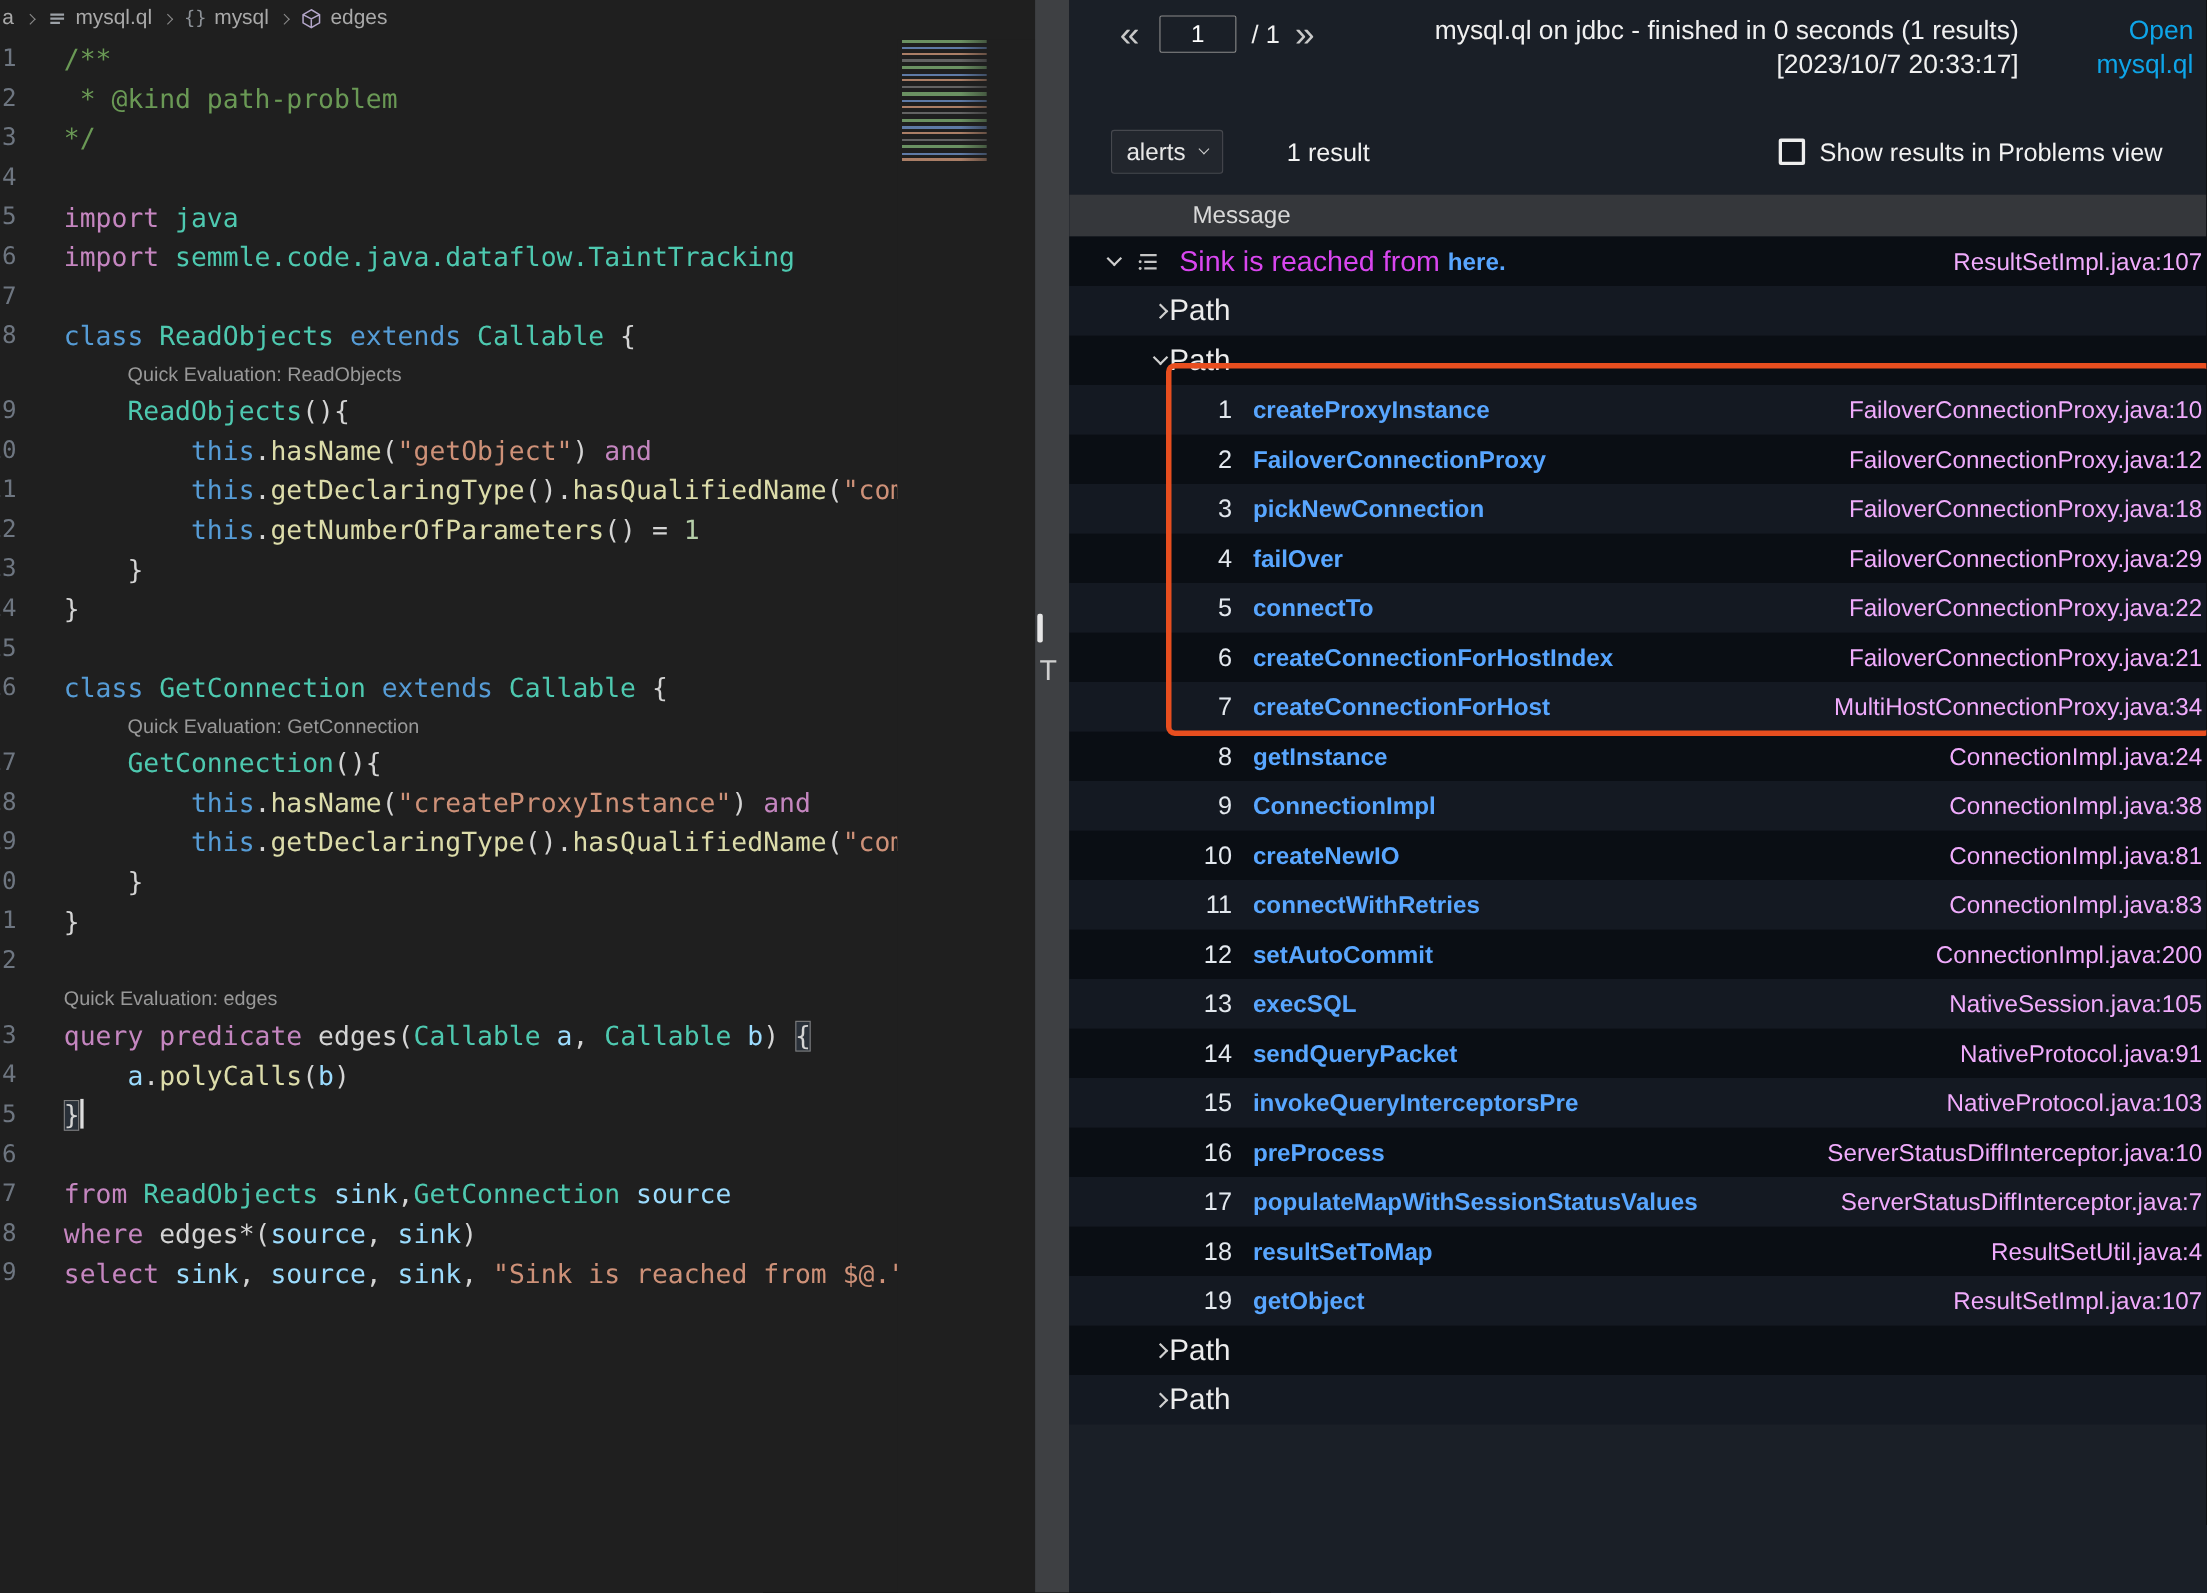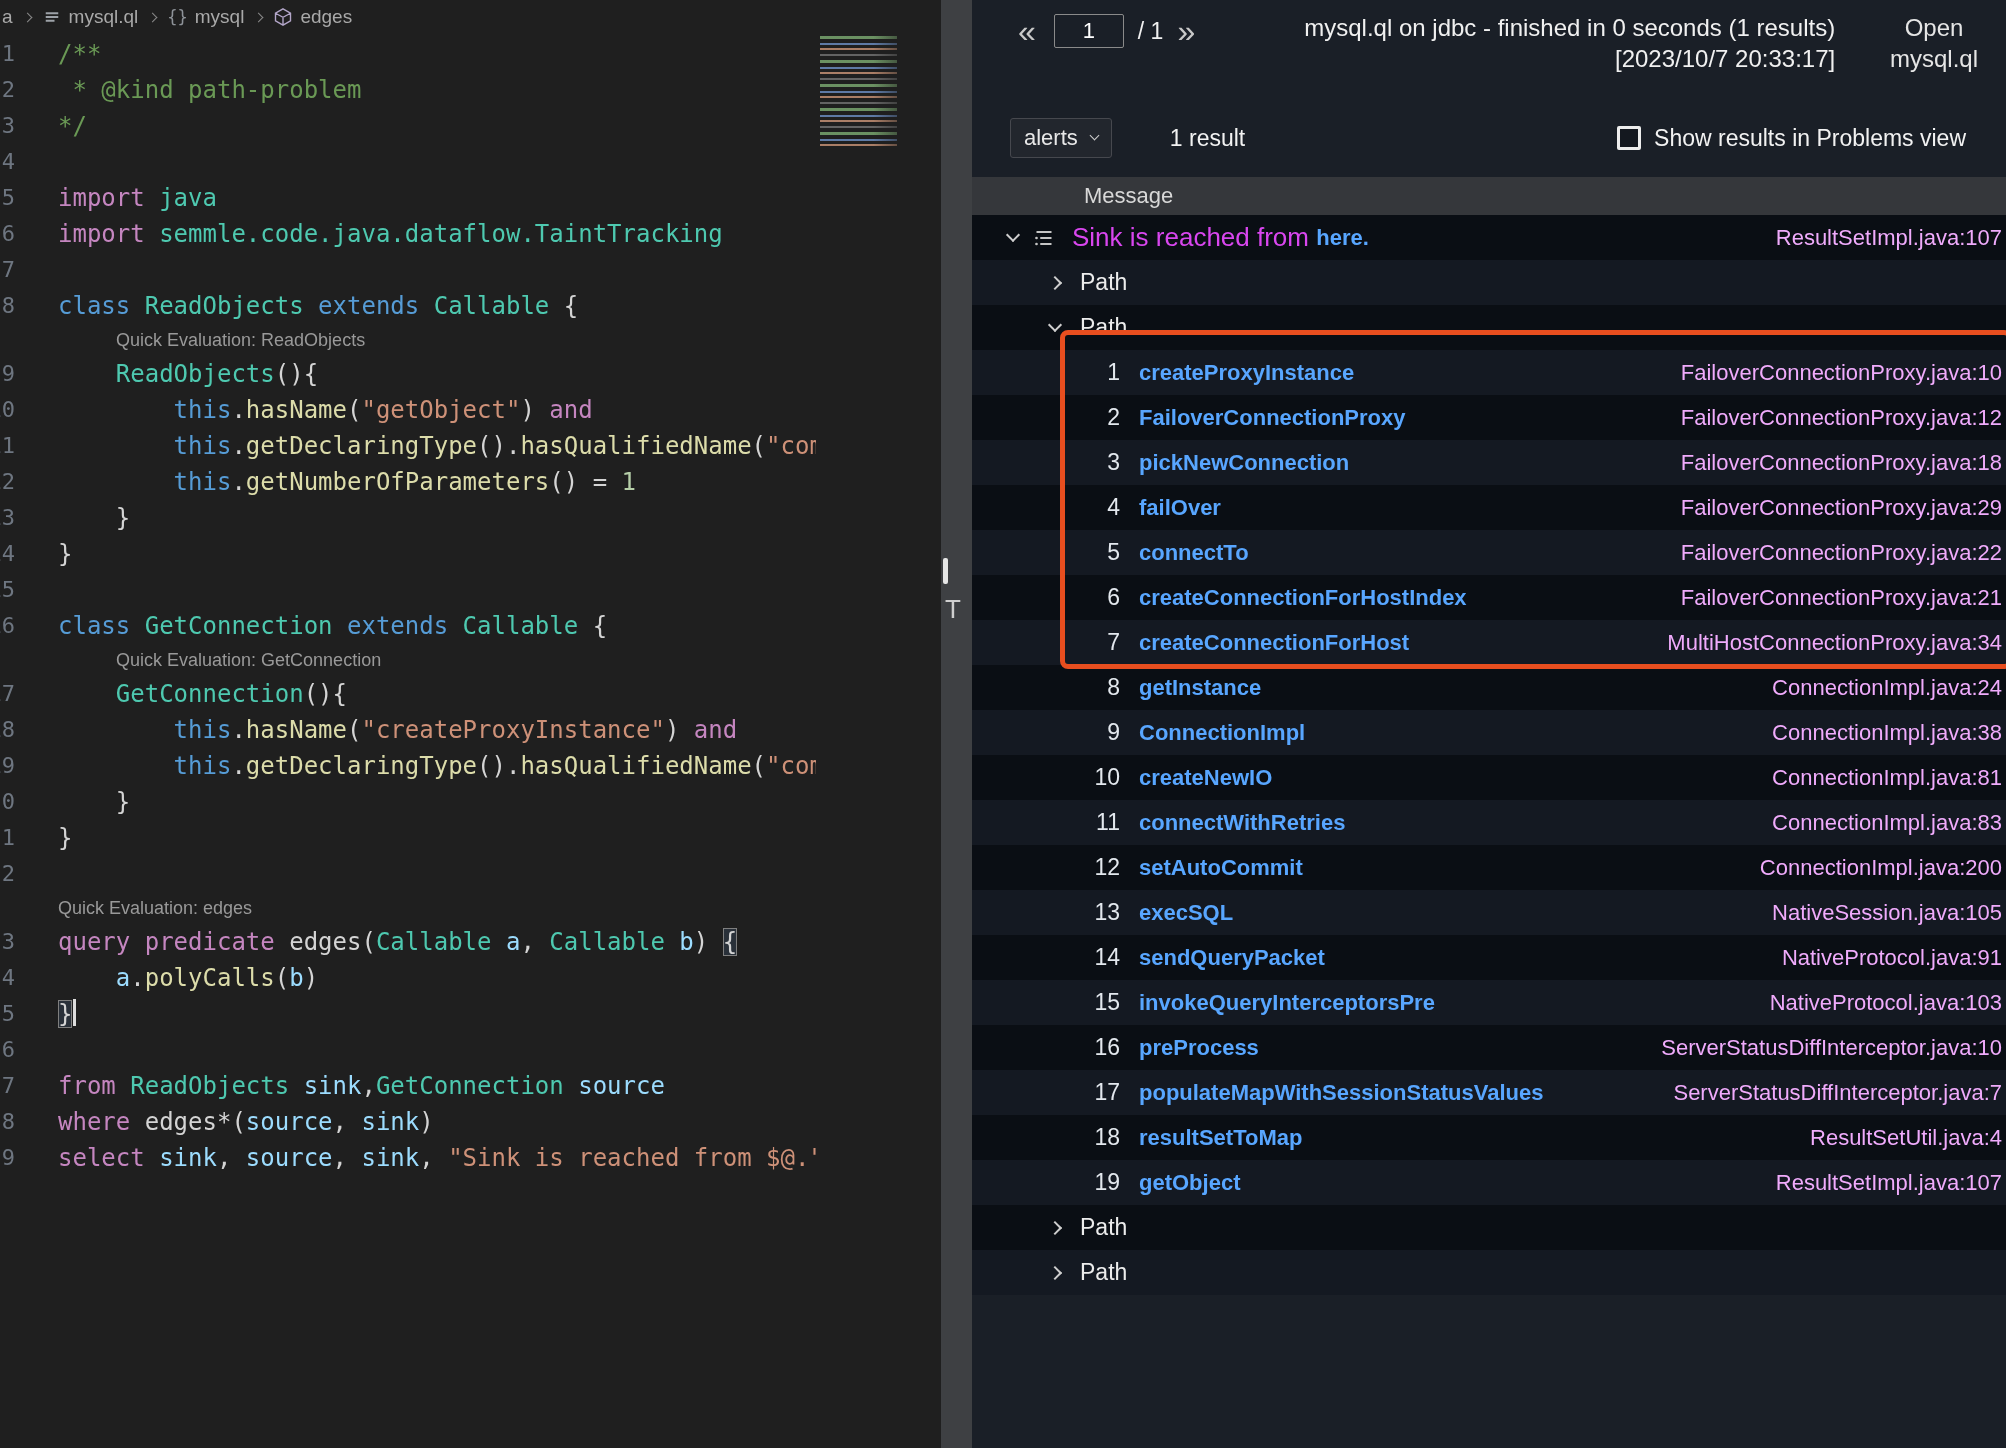--- a/index.html
+++ b/index.html
@@ -78,22 +78,22 @@
   .nav-arrow { font-size:32px; line-height:38px; color:#c8c8c8; cursor:pointer; }
   .nav-prev { margin-left:46px; }
   .page-input {
     margin-left:18px; margin-top:2px; width:70px; height:34px; background:transparent;
     border:1px solid #8a8a8a; border-radius:2px; color:#fff; font-size:22px; text-align:center;
     font-family:"Liberation Sans", sans-serif;
   }
   .page-total { margin-left:14px; font-size:23px; line-height:38px; color:#f0f0f0; }
   .nav-next { margin-left:14px; }
   .res-title { margin-left:40px; width:600px; font-size:24px; line-height:31px; color:#f0f0f0;text-align:right; }
-  .open-link { margin-left:auto; margin-right:12px; width:120px; text-align:center;
-    font-size:24px; line-height:31px; color:#e5e5e5; cursor:pointer; }
+  .open-link { margin-left:auto; margin-right:12px; width:120px; text-align:right;
+    font-size:24px; line-height:31px; color:#0ea5e9; cursor:pointer; }
 
   .res-toolbar { position:absolute; top:118px; left:0; right:0; display:flex; align-items:center; }
   .view-select {
     margin-left:38px; display:flex; align-items:center; padding:6px 13px;
     border:1px solid #46484e; border-radius:3px; background:#22262d;
     color:#e8e8e8; font-size:22px; cursor:pointer;
   }
   .view-select .chev { margin-left:13px; margin-top:-4px; }
   .result-count { margin-left:58px; font-size:23px; color:#f2f2f2; }
   .cb-wrap { margin-left:auto; display:flex; align-items:center; margin-right:40px; }
@@ -116,21 +116,21 @@
   }
   .chev.right { transform:rotate(-45deg); }
   .chev.down  { transform:rotate(45deg); margin-top:-5px; }
   .chev.sm { width:7px; height:7px; border-width:1.8px; }
   .ml36 { margin-left:36px; }
   .ml78 { margin-left:78px; }
 
   .row-icon { margin-left:14px; display:inline-flex; flex:none; }
   .alert-prefix { margin-left:16px; color:#d946ef; font-size:26px; white-space:pre; }
   .row-link { color:#58a6ff; font-size:22px; text-decoration:none; cursor:pointer; white-space:nowrap;font-weight:bold; }
-  .path-label { margin-left:20px; color:#ececec; font-size:23px; }
+  .path-label { margin-left:3px; color:#ececec; font-size:27px; }
   .step-num { flex:0 0 148px; text-align:right; color:#e3e8ee; font-size:23px; }
   .step-label { margin-left:19px; }
   .loc { margin-left:auto; color:#f0abfc; font-size:22px; white-space:nowrap; padding-right:4px; }
 
   .annotation {
     position:absolute; left:1060px; top:330px; width:952px; height:339px;
     border:5px solid #e84e1f; border-radius:8px; z-index:60; pointer-events:none;
   }
 </style>
 </head>

